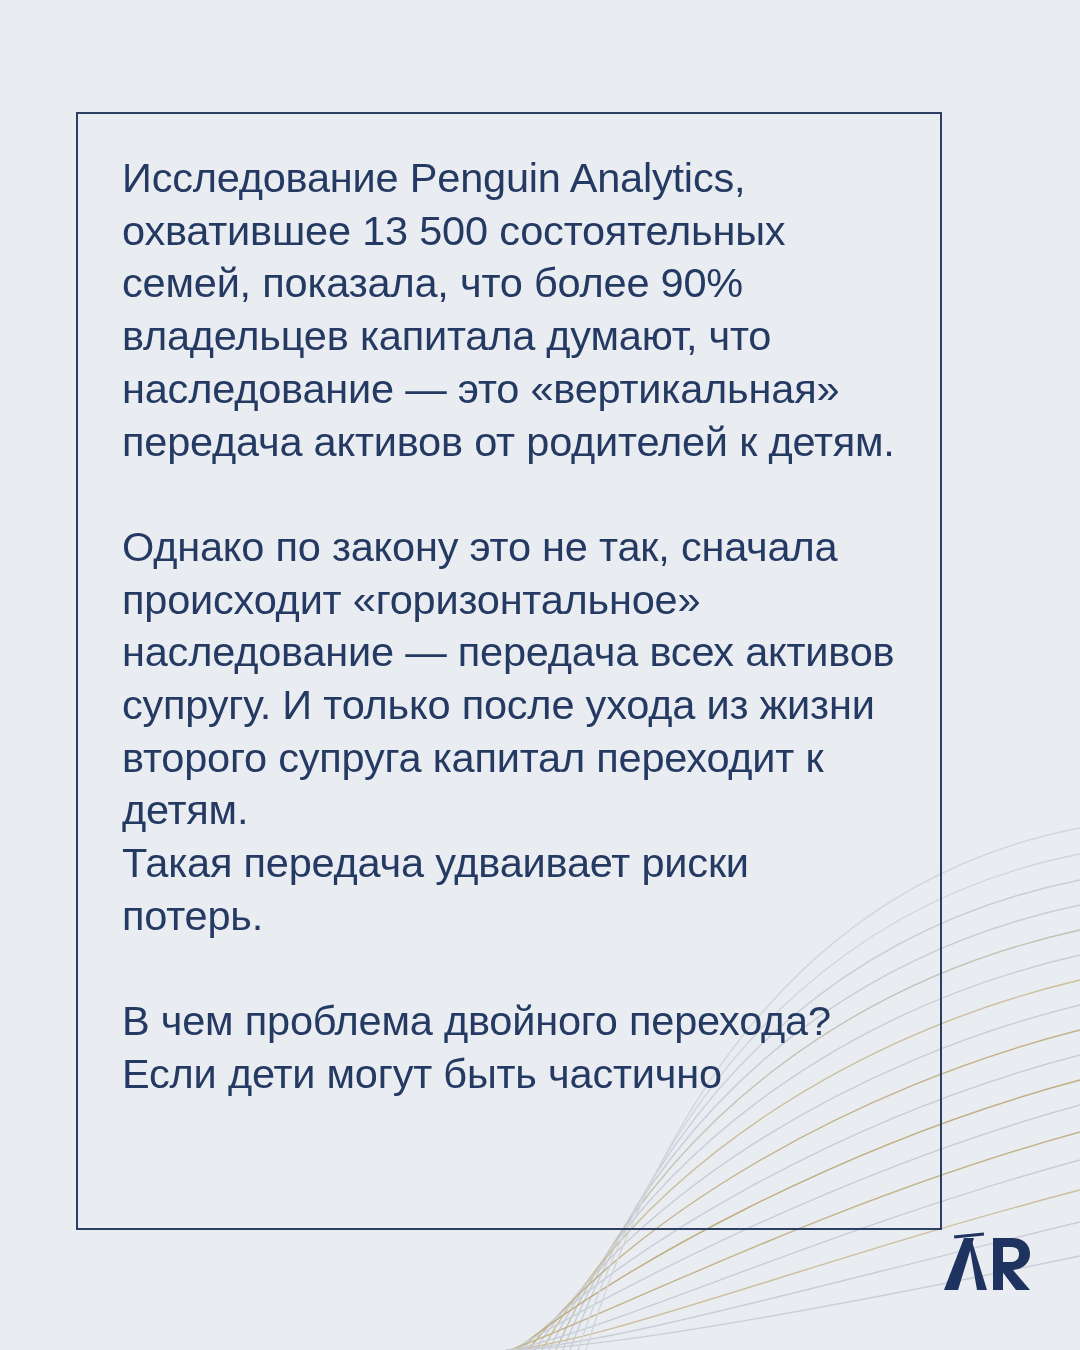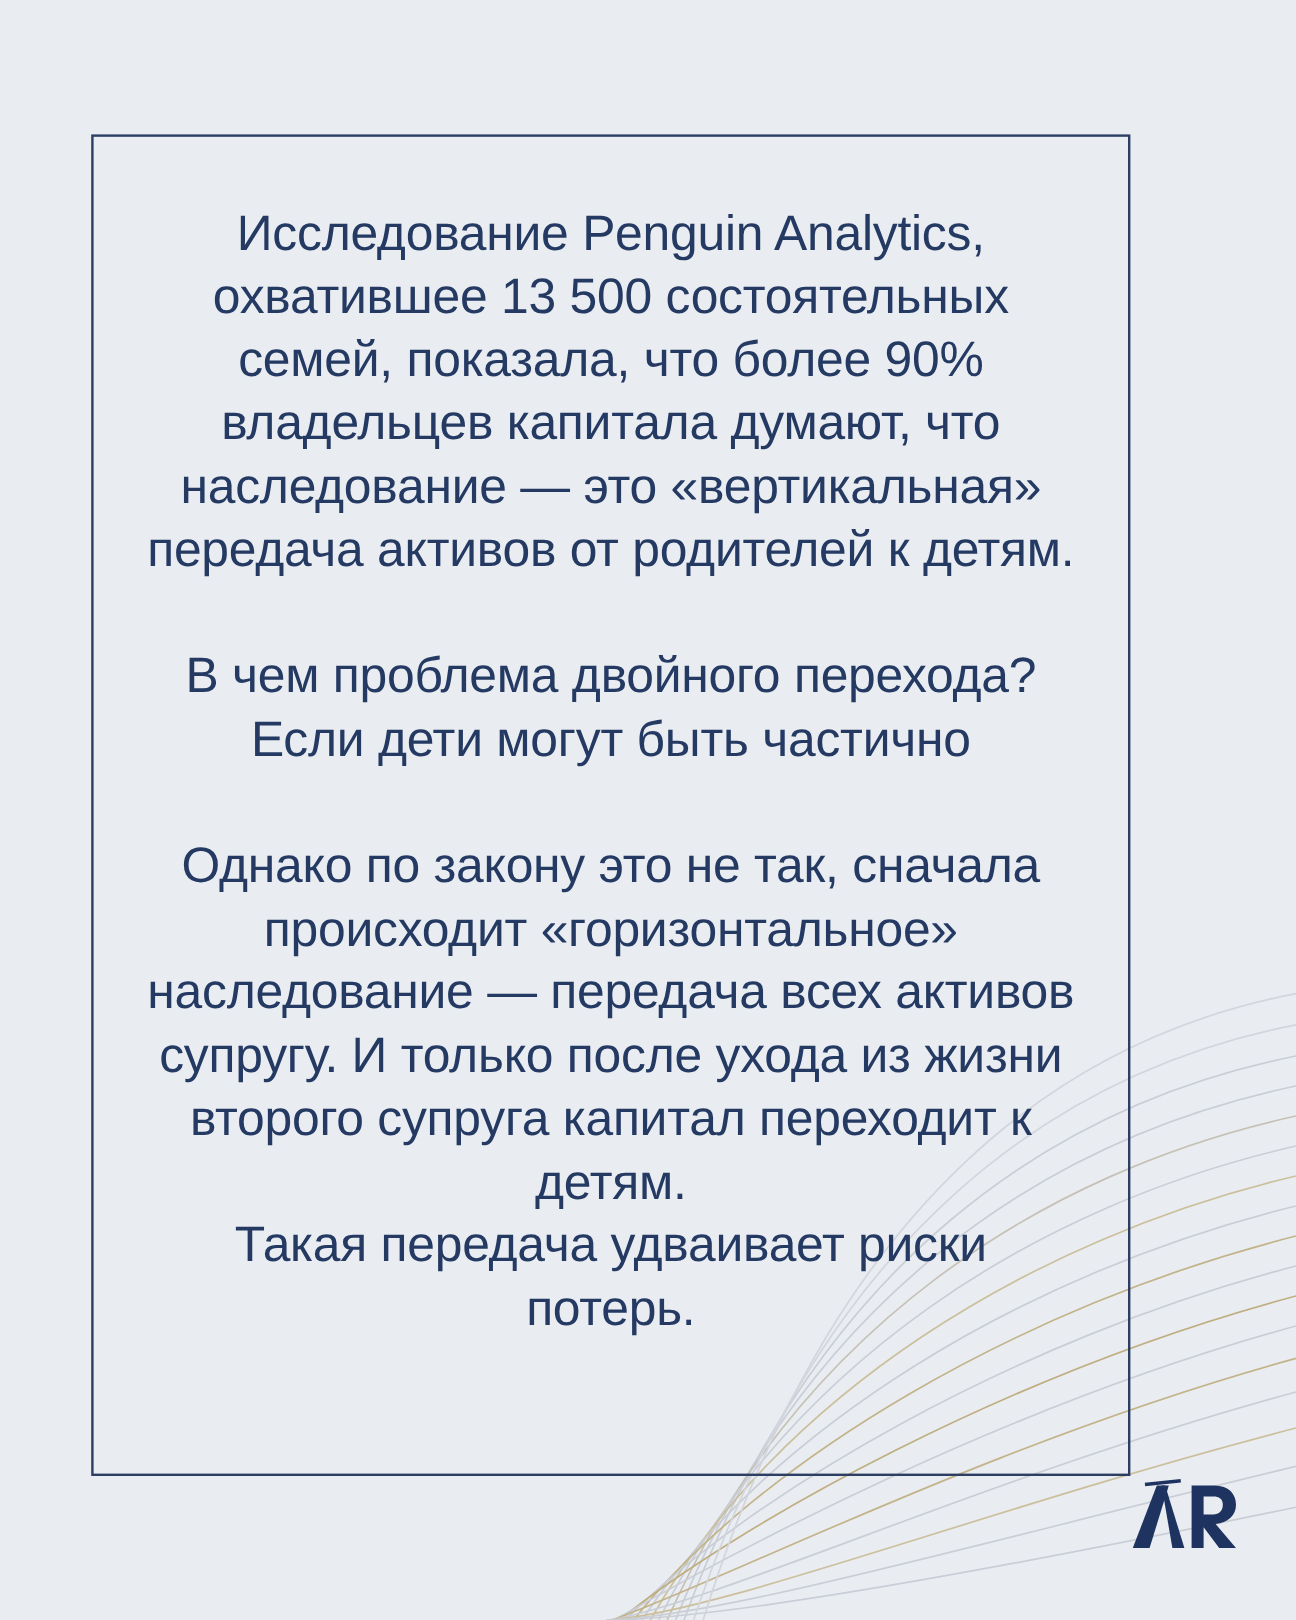--- a/index.html
+++ b/index.html
@@ -46,22 +46,21 @@
   .body-text {
     color: #253a63;
     font-size: 41.5px;
     line-height: 1.27;
     letter-spacing: -0.2px;
     font-weight: 400;
     margin: 0;
     white-space: pre-wrap;
   }
   .para {
-    margin: 16px 0 1.27em 0;
-    text-align: center;
+    margin: 0 0 1.27em 0;
   }
   .para:last-child {
     margin-bottom: 0;
   }
 
   
   .logo {
     position: absolute;
     right: 46px;
     bottom: 56px;
@@ -91,23 +90,23 @@
       <path d="M760 740 C 505 806, 280 894, 187 900" stroke="#cbbf9c"></path>
       <path d="M760 772 C 502 834, 278 898, 186 900" stroke="#c9cdd6"></path>
       <path d="M760 806 C 500 860, 276 900, 185 900" stroke="#c9cdd6"></path>
       <path d="M760 404 C 566 442, 368 572, 258 900" stroke="#d2d5dc"></path>
       <path d="M760 378 C 572 414, 376 544, 266 900" stroke="#d2d5dc"></path>
     </g>
   </svg>
 
   <div class="card">
     <p class="body-text para">Исследование Penguin Analytics, охватившее 13 500 состоятельных семей, показала, что более 90% владельцев капитала думают, что наследование — это «вертикальная» передача активов от родителей к детям.</p>
-    <p class="body-text para">В чем проблема двойного перехода? Если дети могут быть частично</p>
     <p class="body-text para">Однако по закону это не так, сначала происходит «горизонтальное» наследование — передача всех активов супругу. И только после ухода из жизни второго супруга капитал переходит к детям.
 Такая передача удваивает риски потерь.</p>
+    <p class="body-text para">В чем проблема двойного перехода? Если дети могут быть частично</p>
   </div>
 
   <svg class="logo" viewBox="0 0 96 62">
     <g fill="#1f3360">
       <path d="M6 58 L26 6 L36 6 L20 58 Z"></path>
       <path d="M27 58 L47 6 L57 6 L41 58 Z" opacity="0.0"></path>
       <path d="M30 6 L33 6 L49 58 L39 58 Z"></path>
       <path d="M55 6 L74 6 C 86 6, 92 13, 92 22 C 92 31, 85 37, 75 38 L92 58 L78 58 L63 38 L63 30 L73 30 C 78 30, 81 27, 81 22 C 81 17, 78 15, 73 15 L65 15 L65 58 L55 58 Z"></path>
       <rect x="16" y="2" width="30" height="3" transform="rotate(-6 31 3)"></rect>
     </g>

